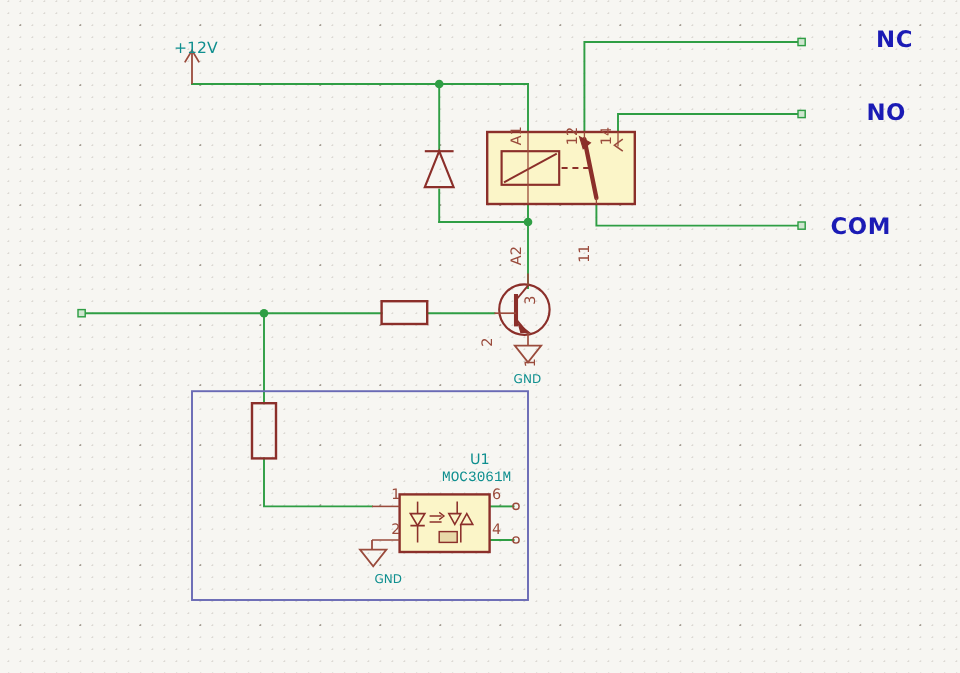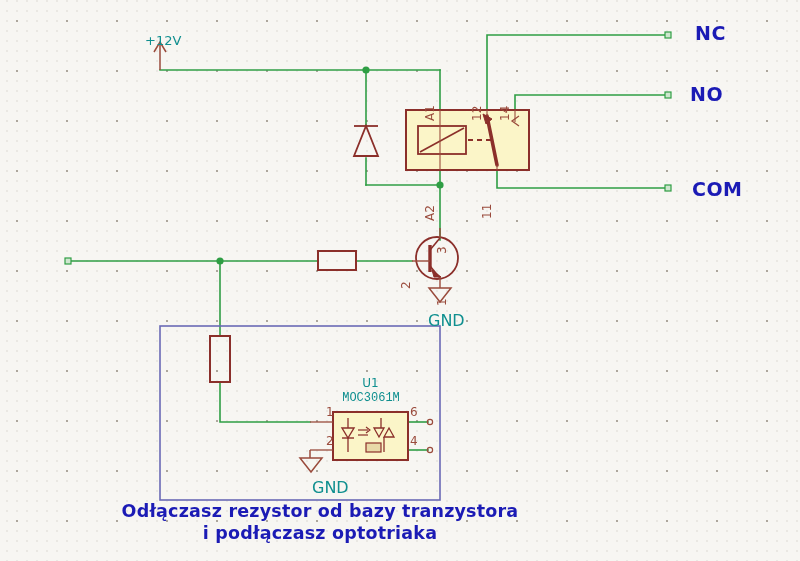--- a/index.html
+++ b/index.html
@@ -41,28 +41,28 @@
     color: #1b1bb5;
     letter-spacing: 0.5px;
   }
   .power-label {
     font-family: "DejaVu Sans", sans-serif;
     font-size: 13px;
     color: #0f8f8f;
   }
   .gnd-label {
     font-family: "DejaVu Sans", sans-serif;
-    font-size: 16px;
+    font-size: 10px;
     color: #0f8f8f;
   }
   .ref-label {
     font-family: "DejaVu Sans", sans-serif;
     font-size: 12px;
     color: #0f8f8f;
-    text-align: center;
+    text-align: right;
   }
   .pin-num {
     font-family: "DejaVu Sans", sans-serif;
     font-size: 12px;
     color: #9a4b3c;
   }
   .pin-num.vert {
     transform: rotate(-90deg);
     transform-origin: left bottom;
   }
@@ -214,22 +214,22 @@
 
     <g stroke="#9a4b3c" stroke-width="1.5" fill="none">
       <path d="M310,450 L310,458"></path>
       <path d="M300,458 L322,458 L311,472 Z" stroke-linejoin="miter"></path>
     </g>
 
   </svg>
 
   <div class="lbl power-label" style="left:145px; top:33px;">+12V</div>
 
-  <div class="lbl net-label" style="left:695px; top:22px;text-align:center;">NC</div>
-  <div class="lbl net-label" style="left:690px; top:83px;">NO</div>
+  <div class="lbl net-label" style="left:730px; top:22px;text-align:center;">NC</div>
+  <div class="lbl net-label" style="left:722px; top:83px;">NO</div>
   <div class="lbl net-label" style="left:692px; top:178px;">COM</div>
 
   <div class="lbl pin-num vert" style="left:437px; top:107px;">A1</div>
   <div class="lbl pin-num vert" style="left:437px; top:207px;">A2</div>
   <div class="lbl pin-num vert" style="left:484px; top:107px;">12</div>
   <div class="lbl pin-num vert" style="left:512px; top:107px;">14</div>
   <div class="lbl pin-num vert" style="left:494px; top:205px;">11</div>
 
   <div class="lbl pin-num vert" style="left:449px; top:240px;">3</div>
   <div class="lbl pin-num vert" style="left:413px; top:275px;">2</div>
@@ -239,15 +239,14 @@
   <div class="lbl gnd-label" style="left:312px; top:478px;">GND</div>
 
   <div class="lbl ref-label" style="left:333px; top:376px; width:75px;">U1</div>
   <div class="lbl ref-label" style="left:316px; top:391px; width:110px;font-family:Liberation Mono, monospace;">MOC3061M</div>
 
   <div class="lbl pin-num" style="left:326px; top:405px;">1</div>
   <div class="lbl pin-num" style="left:326px; top:434px;">2</div>
   <div class="lbl pin-num" style="left:410px; top:405px;">6</div>
   <div class="lbl pin-num" style="left:410px; top:434px;">4</div>
 
-  <div class="lbl note-text" style="left:60px; top:501px; width:520px;"><span>Odłączasz rezystor od bazy tranzystora</span><br><span>i podłączasz optotriaka</span></div>
 
 </div>
 
 </body></html>

